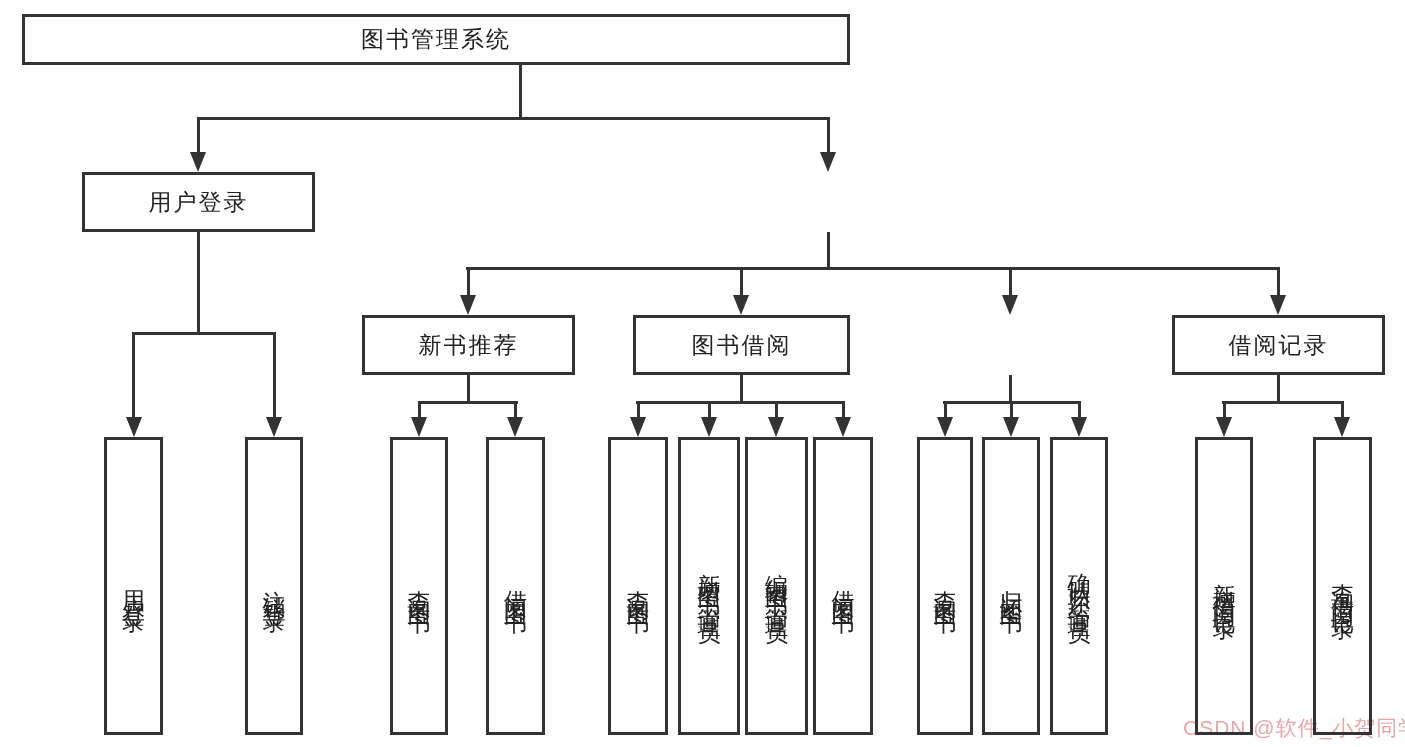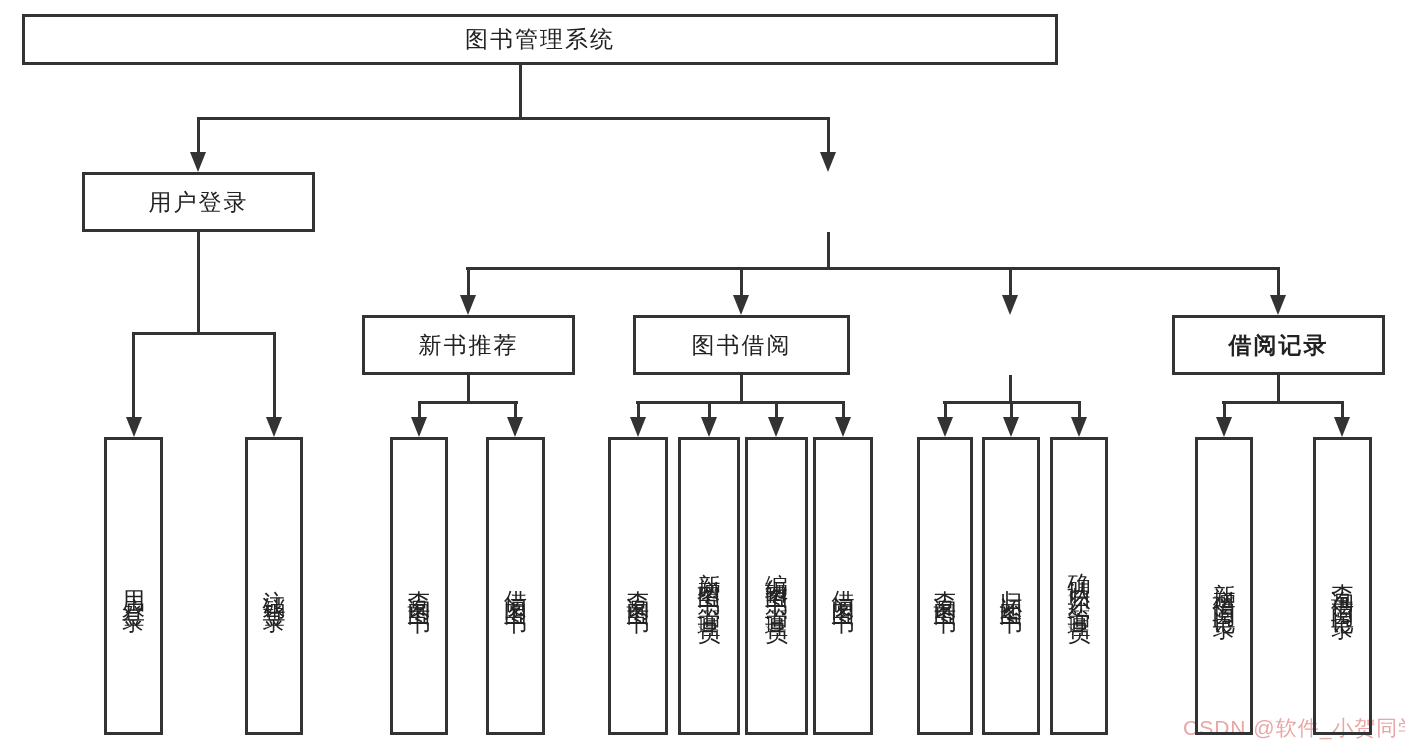--- a/index.html
+++ b/index.html
@@ -27,35 +27,35 @@
     font-size:21px;letter-spacing:1px;color:#e9a6a6;white-space:nowrap;
   }
 </style>
 </head>
 <body>
 
 <div class="stage">
 
   <div class="watermark">CSDN @软件_小贺同学</div>
 
-  <div class="box" style="left:22px;top:14px;width:1036px;height:51px;">
+  <div class="box" style="left:22px;top:14px;width:828px;height:51px;">
     <span class="lbl">图书管理系统</span>
   </div>
 
   <div class="box" style="left:82px;top:172px;width:233px;height:60px;">
     <span class="lbl">用户登录</span>
   </div>
 
   <div class="box" style="left:633px;top:315px;width:217px;height:60px;">
     <span class="lbl">图书借阅</span>
   </div>
   <div class="box" style="left:362px;top:315px;width:213px;height:60px;">
     <span class="lbl">新书推荐</span>
   </div>
-  <div class="box" style="left:1172px;top:315px;width:213px;height:60px;font-weight:bold;">
+  <div class="box" style="left:1172px;top:315px;width:213px;height:60px;">
     <span class="lbl">借阅记录</span>
   </div>
 
   <div class="box vert" style="left:104px;top:437px;width:59px;height:298px;">
     <span class="lbl">用户登录</span>
   </div>
   <div class="box vert" style="left:245px;top:437px;width:58px;height:298px;">
     <span class="lbl">注销登录</span>
   </div>
 

